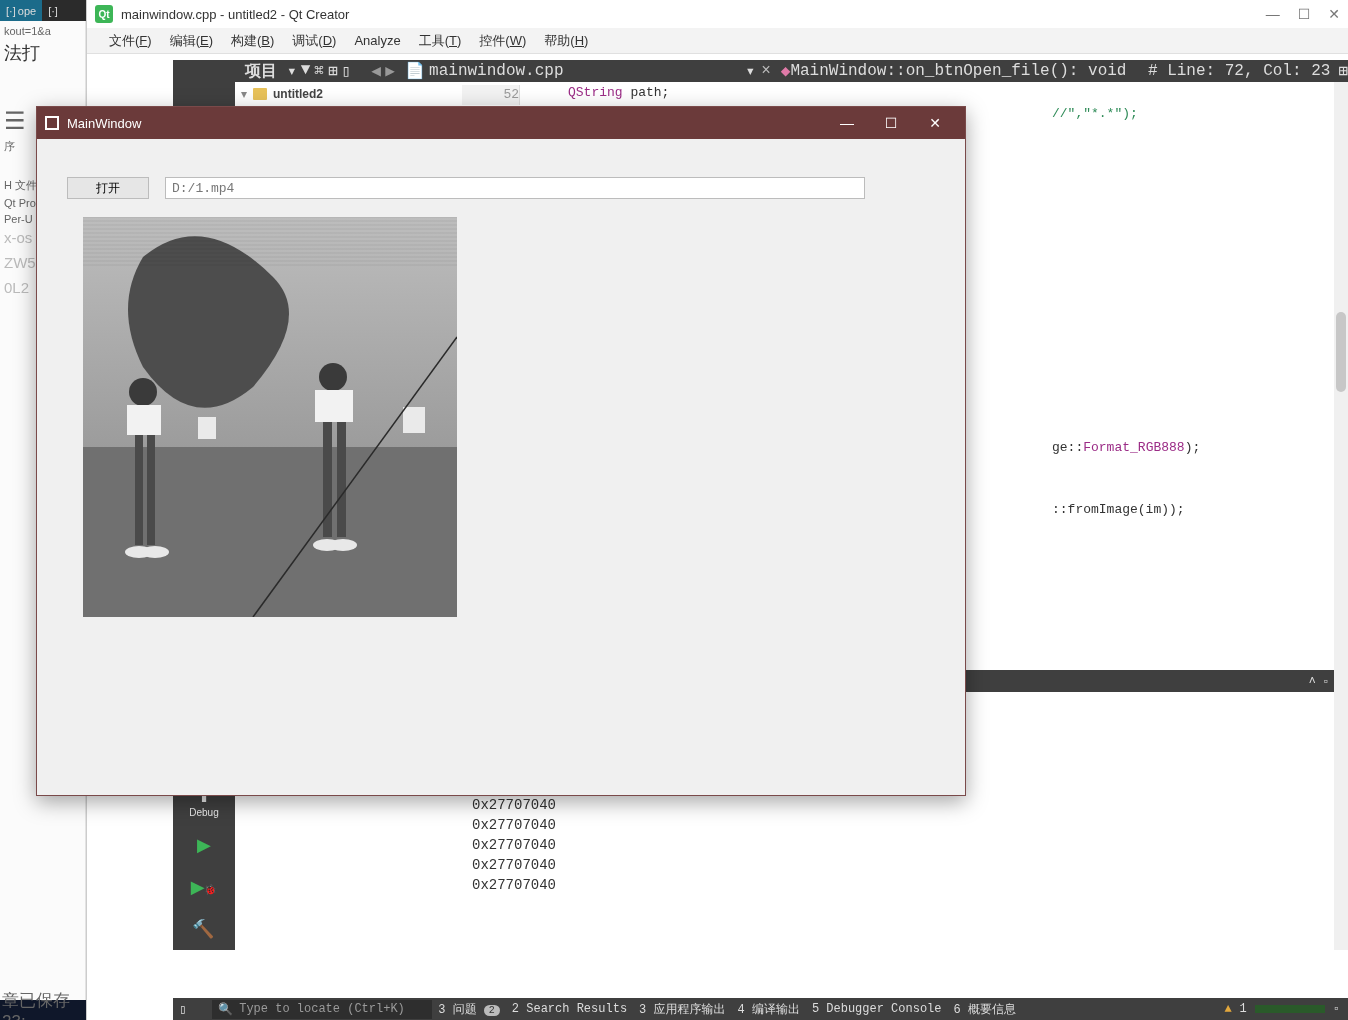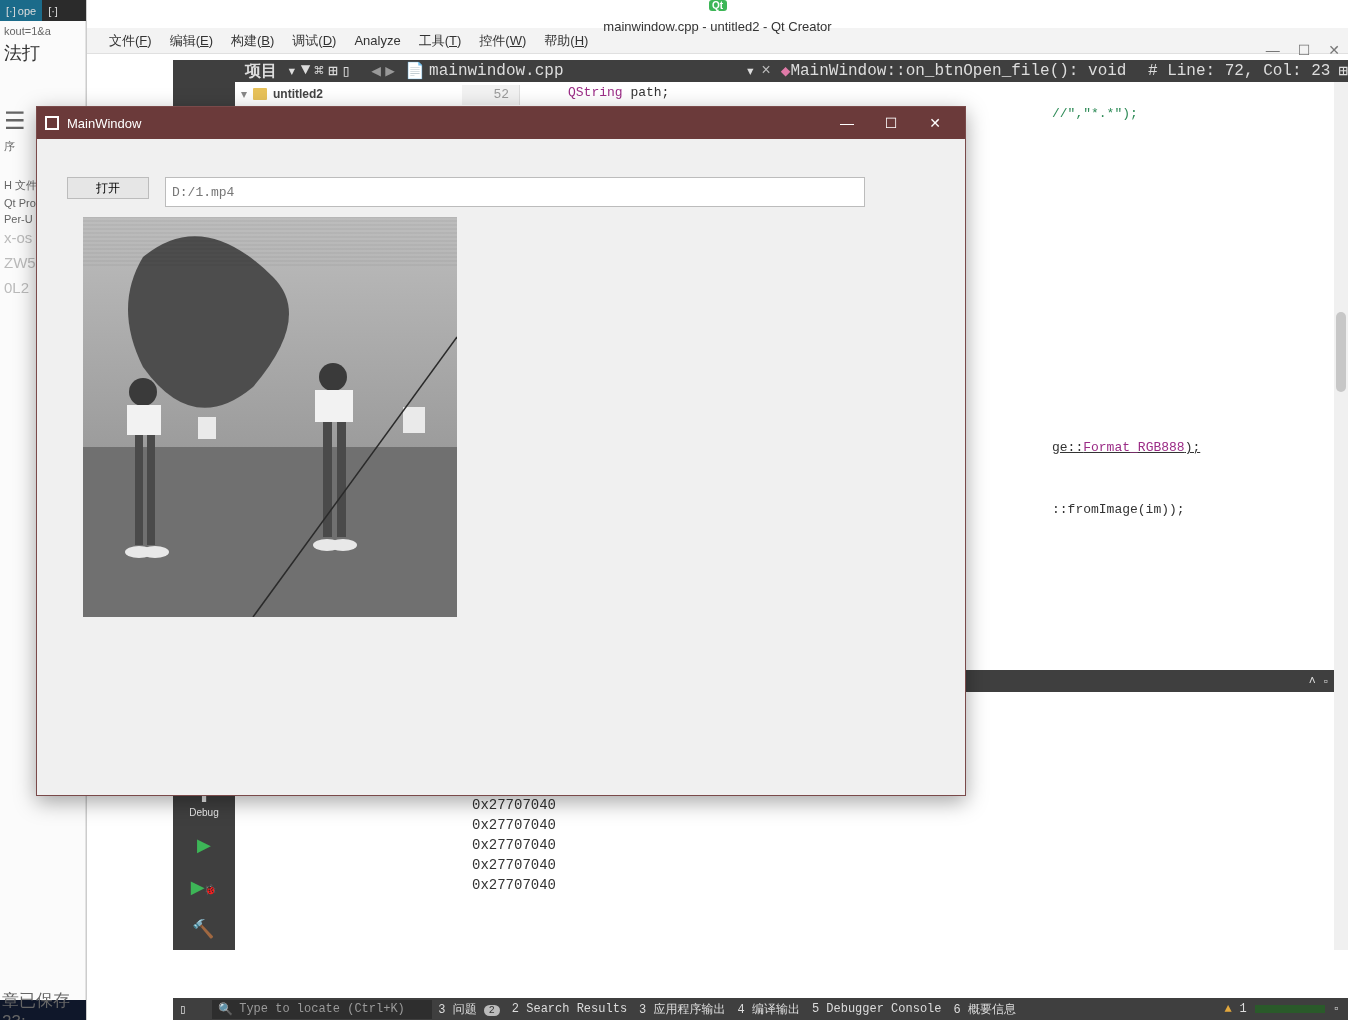--- a/index.html
+++ b/index.html
@@ -18,21 +18,21 @@
   .btab { padding:2px 6px; background:#1b6b8a; display:flex; align-items:center; gap:2px; }
   .btab2 { background:#2b2b2b; }
 
   
   .qtc-window {
     position:absolute; left:86px; top:0; right:0; height:100%;
     background:#fff; border-left:1px solid #ccc;
   }
   .qtc-title {
     height:28px; display:flex; align-items:center; gap:8px; padding:0 8px;
-    background:#fff; color:#333;flex-direction:column;
+    background:#fff; color:#333;
   }
   .qtc-logo { width:18px; height:18px; background:#3db657; border-radius:3px; display:inline-flex; align-items:center; justify-content:center; color:#fff; font-size:10px; font-weight:bold;}
   .qtc-title-ctrls { margin-left:auto; display:flex; gap:18px; color:#777; font-size:14px;}
   .qtc-menubar {
     height:26px; display:flex; align-items:center; gap:2px; padding:0 14px;
     background:#f3f3f3; border-bottom:1px solid #e0e0e0; color:#333;
   }
   .qtc-menubar span { padding:3px 8px; }
   .qtc-subbar {
     position:absolute; left:148px; right:0; top:60px; height:22px;
@@ -75,28 +75,28 @@
   .mode-debug { margin-top:auto; text-align:center; margin-bottom:6px;}
   .run-btn { color:#3db657; font-size:18px; padding:10px 0;}
   .ham-btn { color:#b88b4a; font-size:18px; padding:10px 0;}
 
   
   .code-area {
     position:absolute; left:375px; top:82px; right:14px; bottom:340px;
     background:#fff;
   }
   .gutter-num {
-    position:absolute; left:0; top:3px; width:58px; text-align:right; padding-right:10px;
+    position:absolute; left:0; top:3px; width:58px; text-align:right; 
     color:#9a9a9a; background:#f2f2f2; border-right:1px solid #ddd; height:20px; line-height:20px;
   }
   .code-line1 { position:absolute; left:106px; top:3px; color:#333;}
   .kw-type { color:#9b2c86; }
   .code-line2 { position:absolute; left:590px; top:24px; color:#333;}
   .str { color:#2e8b57;}
-  .code-line3 { position:absolute; left:590px; top:358px; color:#333;text-decoration:underline;}
+  .code-line3 { position:absolute; left:590px; top:358px; color:#333;}
   .code-line4 { position:absolute; left:590px; top:420px; color:#333;}
   .enum { color:#9b2c86;}
 
   
   .vscroll { position:absolute; right:0; top:82px; width:14px; bottom:70px; background:#f0f0f0;}
   .vscroll-thumb { position:absolute; right:2px; width:10px; background:#c7c7c7; border-radius:5px;}
 
   
   .out-header {
     position:absolute; left:148px; right:14px; top:670px; height:22px;
@@ -140,21 +140,21 @@
   .appwin-ctrls { margin-left:auto; display:flex;}
   .appwin-ctrls div { width:44px; text-align:center; color:#fff; font-size:14px;}
   .appwin-body { position:absolute; left:0; top:32px; right:0; bottom:0; background:#f0f0f0;}
 
   .open-btn {
     position:absolute; left:30px; top:38px; width:82px; height:22px;
     background:#e6e6e6; border:1px solid #bcbcbc; text-align:center; line-height:20px; font-size:12px;
   }
   .path-box {
     position:absolute; left:128px; top:38px; width:700px; height:22px;
-    background:#fff; border:1px solid #bcbcbc; padding:14px 6px; color:#777; font-size:13px;
+    background:#fff; border:1px solid #bcbcbc; padding:6px 6px; color:#777; font-size:13px;
   }
 
   .video-frame {
     position:absolute; left:46px; top:78px; width:374px; height:400px;
     background:linear-gradient(#6e6e6e,#888 40%,#6a6a6a);
     overflow:hidden;
   }
   .video-frame svg { width:100%; height:100%; display:block;}
 
   u { text-decoration: underline; }

